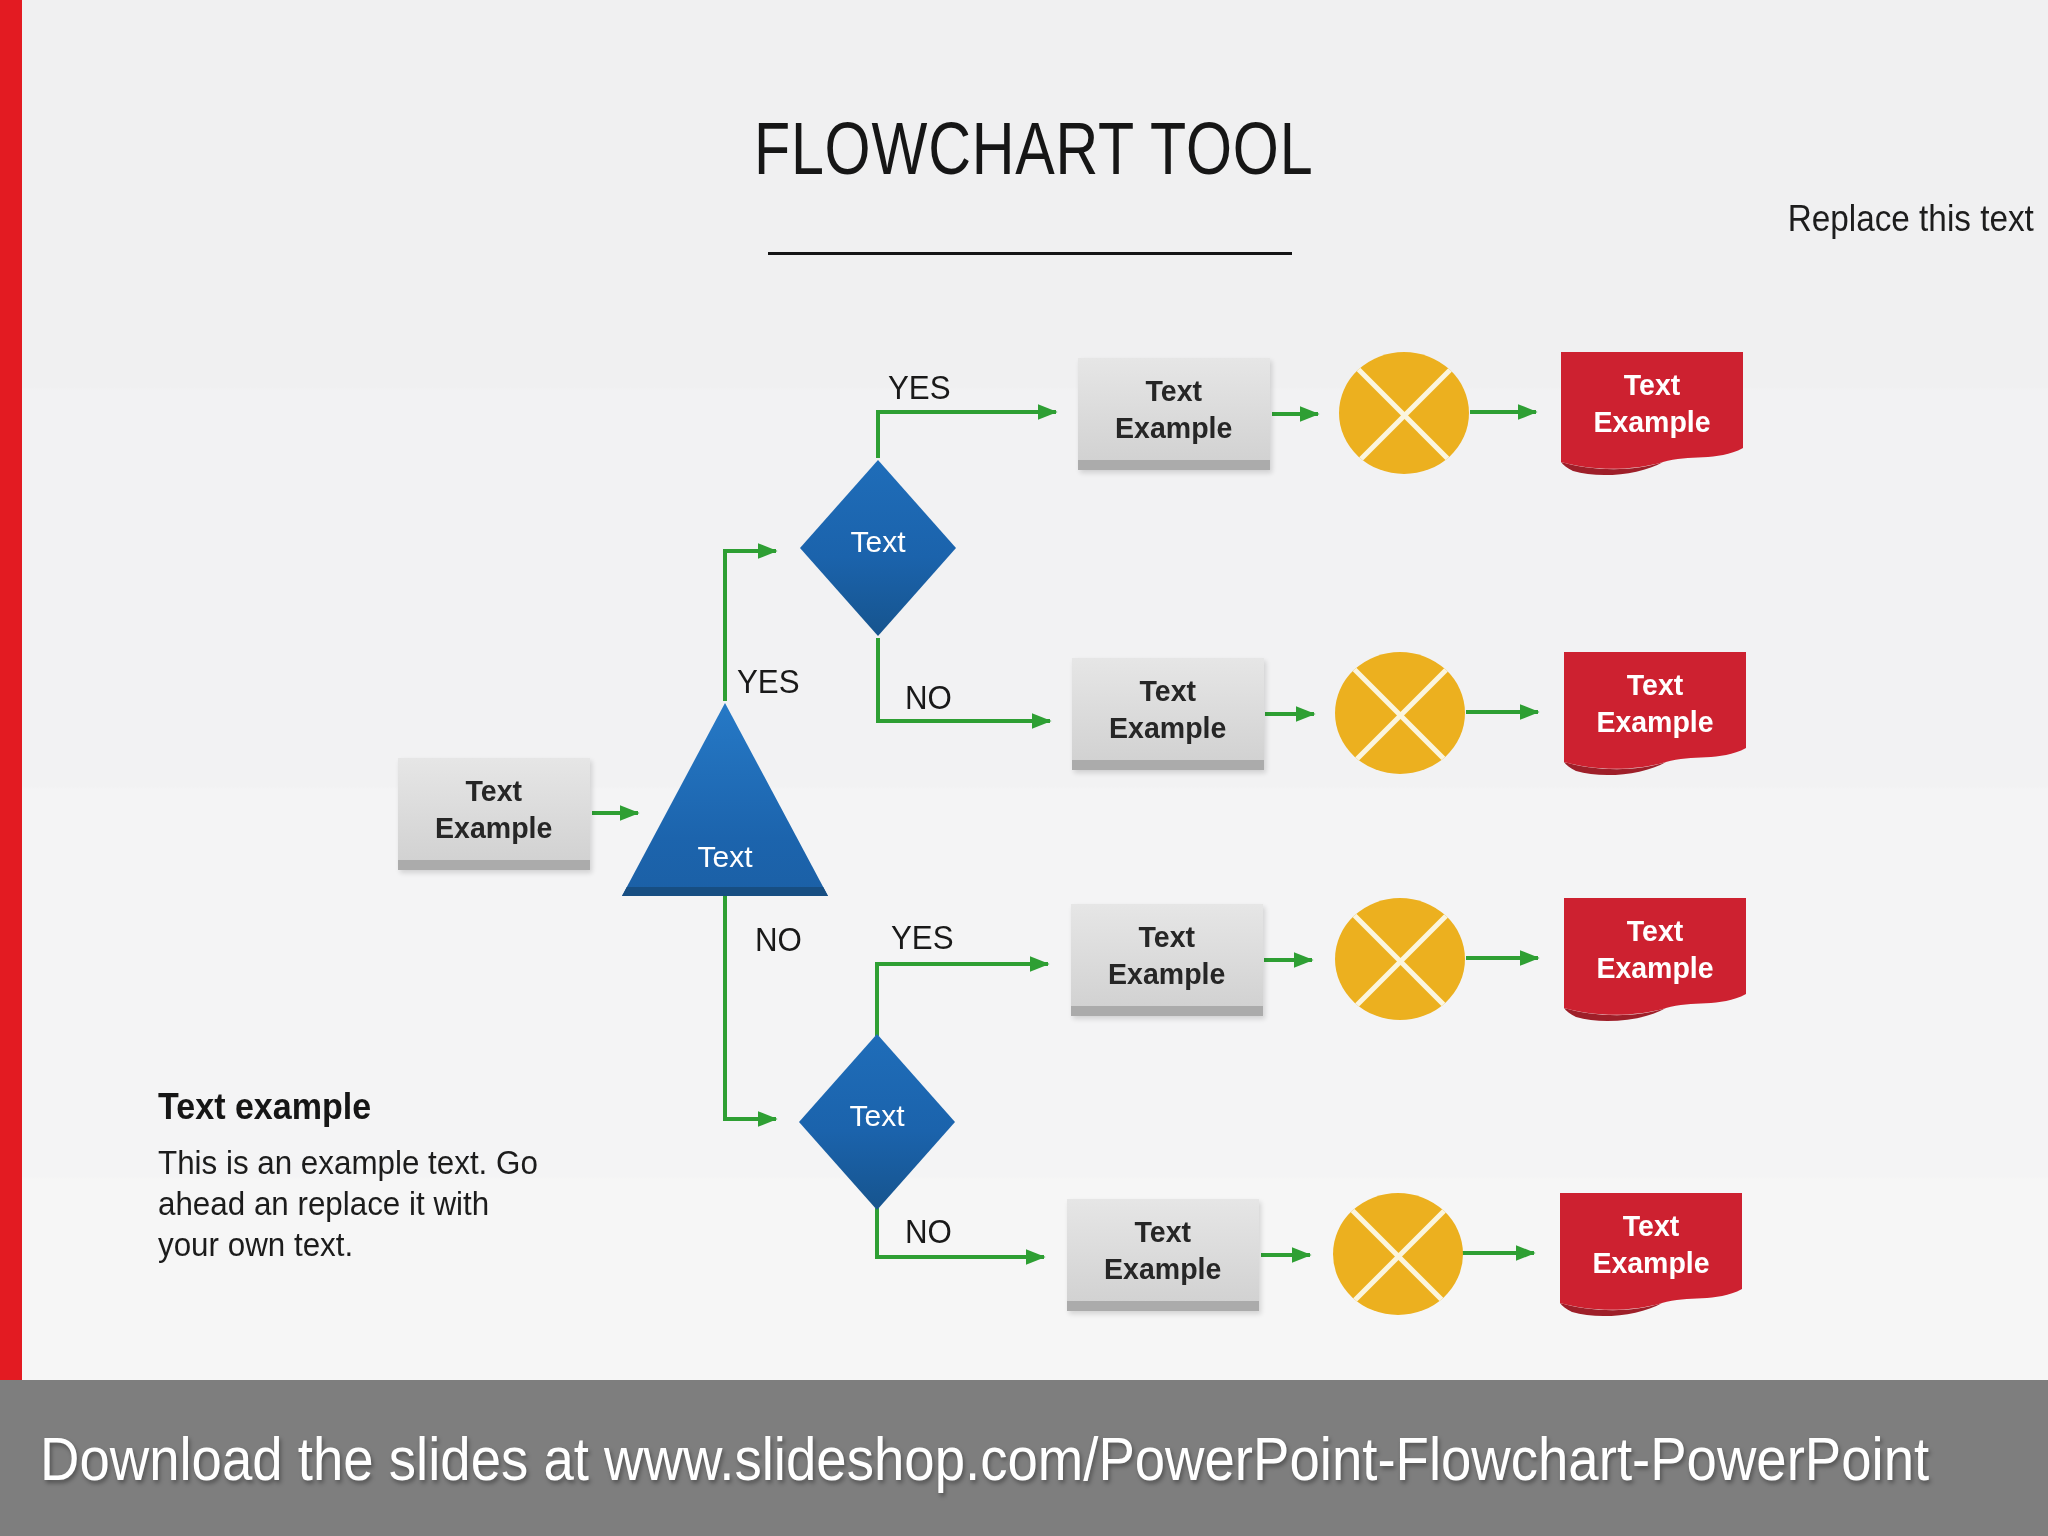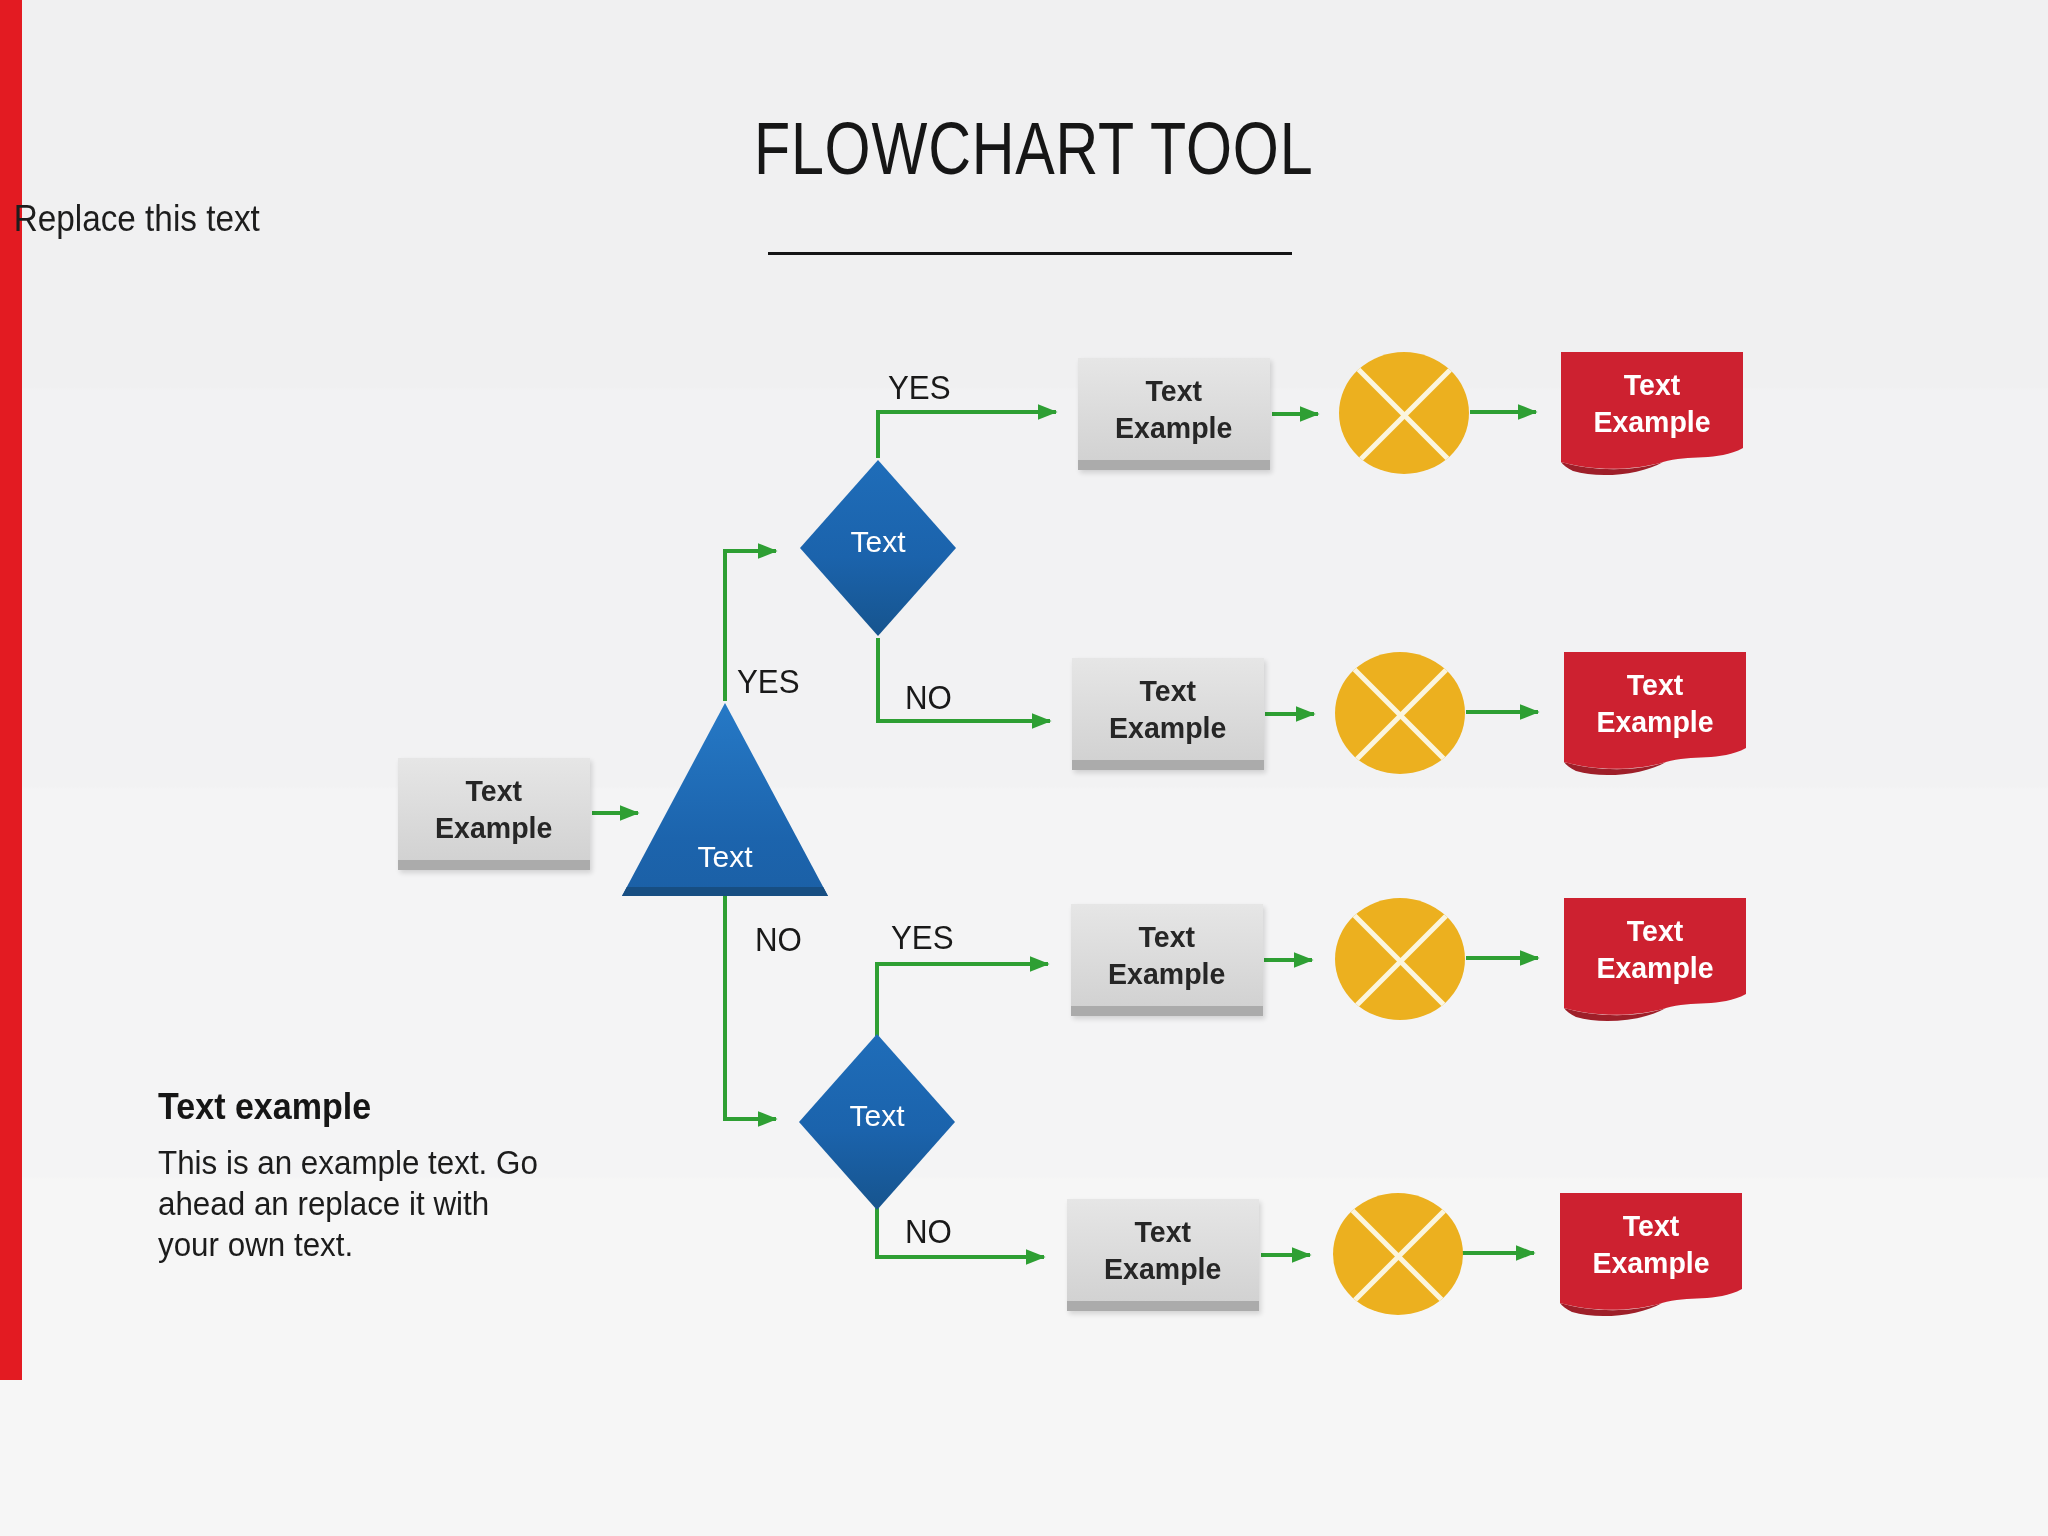--- a/index.html
+++ b/index.html
@@ -12,21 +12,21 @@
       #F4F4F5 51.4%, #F4F4F5 76.6%,
       #F6F6F6 76.8%, #F6F6F6 100%);
   }
   .abs{position:absolute;}
   
   .red-strip{left:0;top:0;width:22px;height:1380px;background:#E31B22;}
   
   .title{left:10px;top:106px;width:2048px;text-align:center;font-size:74px;
     font-weight:400;color:#161616;letter-spacing:1px;}
   .title .sx{display:inline-block;transform:scaleX(0.80);transform-origin:center;}
-  .subtitle{left:0;top:198px;width:2048px;text-align:left;font-size:37px;color:#1d1d1d;}
+  .subtitle{left:0;top:198px;width:2048px;text-align:right;font-size:37px;color:#1d1d1d;}
   .subtitle .sx{display:inline-block;transform:scaleX(0.90);transform-origin:center;}
   .title-rule{left:768px;top:252px;width:524px;height:3px;background:#151515;}
   
   .pbox{background:linear-gradient(180deg,#E6E6E6 0%,#D2D2D2 100%);
     border-bottom:10px solid #ABABAB;box-shadow:2px 3px 5px rgba(0,0,0,0.14);
     display:flex;flex-direction:column;justify-content:center;align-items:center;
     width:192px;height:102px;}
   .pbox .ln{font-size:30px;line-height:37px;font-weight:bold;color:#262626;
     transform:scaleX(0.95);}
   
@@ -208,14 +208,17 @@
     </div>
   </div>
 
   <div class="abs note-h">Text example</div>
   <div class="abs note-b">
     <div>This is an example text. Go</div>
     <div>ahead an replace it with</div>
     <div>your own text.</div>
   </div>
 
+  <div class="abs footer">
+    <div class="txt">Download the slides at www.slideshop.com/PowerPoint-Flowchart-PowerPoint</div>
+  </div>
 
 </div>
 
 </body></html>

